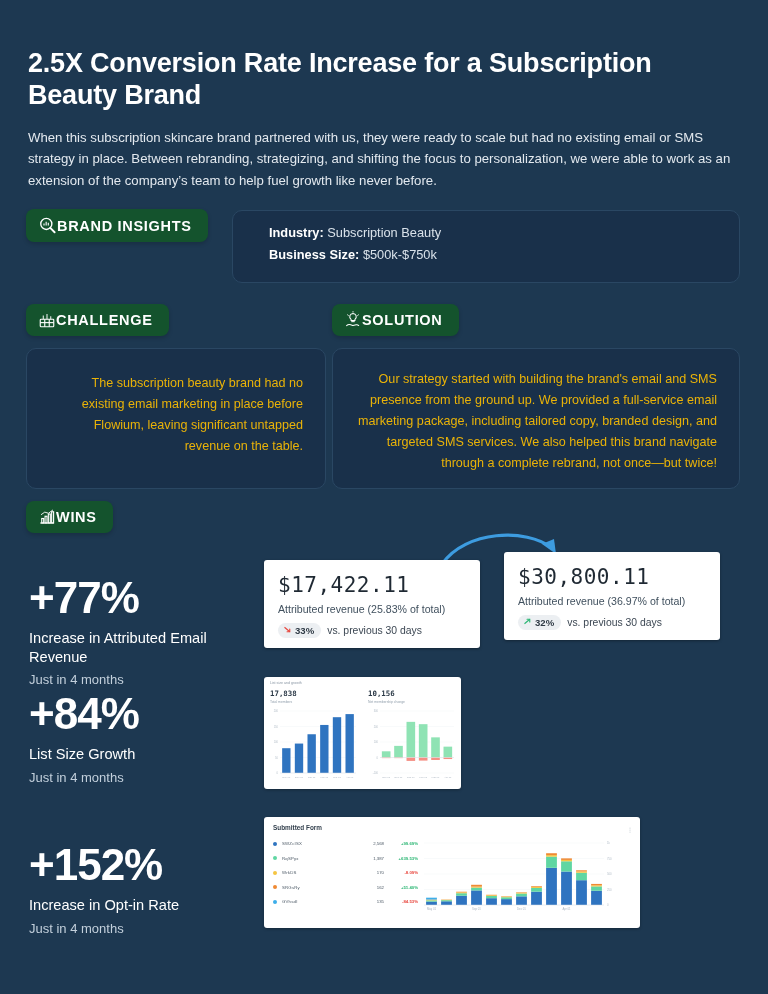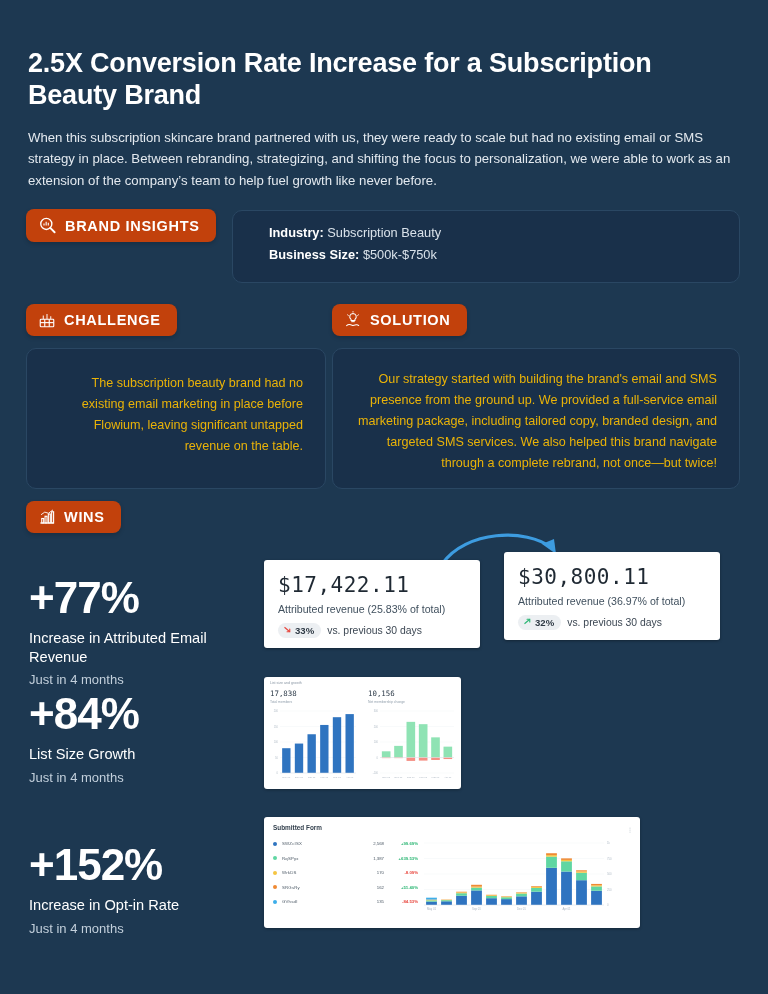--- a/index.html
+++ b/index.html
@@ -17,22 +17,22 @@
     font-size: 27px; line-height: 1.17; font-weight: 700; color: #ffffff;
     letter-spacing: -0.2px;
   }
   .intro {
     position: absolute; left: 28px; top: 127px; width: 716px;
     font-size: 13.2px; line-height: 1.62; color: #e3e9ef; font-weight: 400;
   }
 
   
   .badge {
-    display: inline-flex; align-items: center; gap: 8px;
-    background: #c2410c; border-radius: 8px;
+    display: inline-flex; align-items: center; 
+    background: #14532d; border-radius: 8px;
     padding: 7px 16px 7px 12px;
     box-shadow: 0 2px 4px rgba(0,0,0,.18);
   }
   .badge .lbl {
     color: #fff; font-weight: 700; font-size: 14.5px; letter-spacing: .7px;
   }
   .badge svg { display:block; }
 
   
   .panel {
@@ -74,21 +74,21 @@
   }
   .rev-vs { font-size: 10.4px; color:#3c4753; }
 
   
   .shot {
     position:absolute; background:#fff; border-radius:3px; overflow:hidden;
     box-shadow: 0 1px 3px rgba(0,0,0,.3);
   }
   .shot-inner { width:100%; height:100%; position:relative; }
   .tiny { font-size: 3.6px; color:#8b98a5; }
-  .micro-title { font-size: 7.4px; color:#2b3947; font-weight:400; font-family:"DejaVu Sans Mono", monospace;}
+  .micro-title { font-size: 7.4px; color:#2b3947; font-weight:700; font-family:"DejaVu Sans Mono", monospace;}
   .micro-sub { font-size: 3.4px; color:#93a0ad; }
 
   .sf-title { font-size: 6.4px; color:#34414e; font-weight:700; }
   .sf-row { display:flex; align-items:center; font-size:4.3px; color:#4a5764; }
   .dot { width:4px; height:4px; border-radius:50%; display:inline-block; }
   .sf-name { flex:1; margin-left:5px; color:#4a5764; letter-spacing:.2px;}
   .sf-val { width:26px; text-align:right; color:#4a5764; }
   .sf-pct { width:34px; text-align:right; font-weight:700; }
   .up { color:#2bb673; }
   .down { color:#e8453c; }

